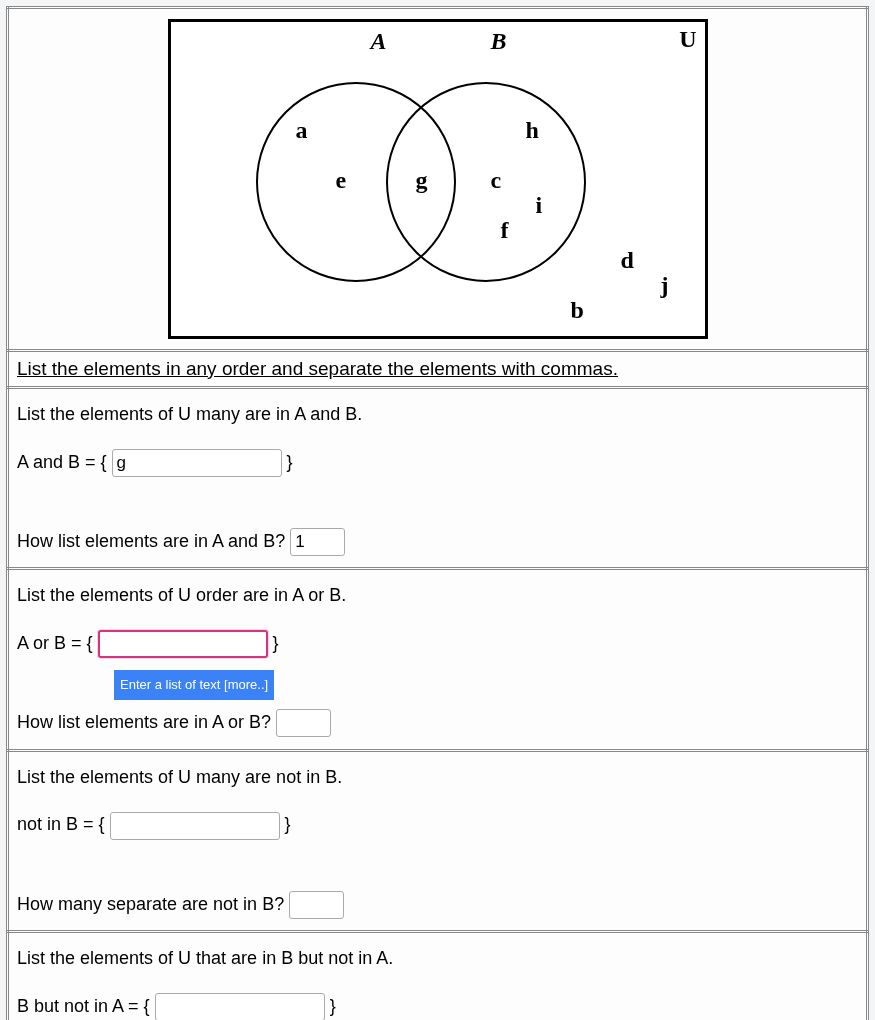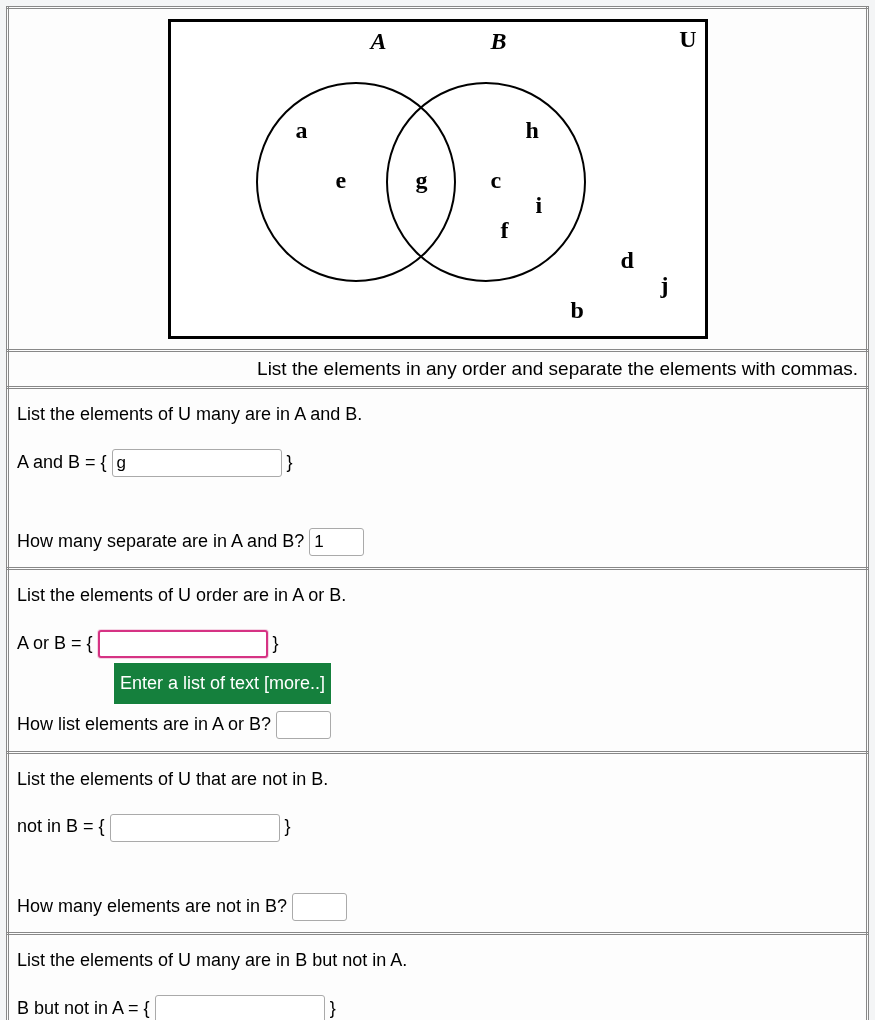--- a/index.html
+++ b/index.html
@@ -43,43 +43,43 @@
   .circle {
     position: absolute;
     width: 200px;
     height: 200px;
     border: 2.5px solid #000;
     border-radius: 50%;
     top: 60px;
   }
   .circleA { left: 85px; }
   .circleB { left: 215px; }
-  .instr-cell { text-align: right; font-size: 19px; }
+  .instr-cell { text-align: left; font-size: 19px; text-decoration: underline; }
   .q-block { line-height: 2.2; }
   .q-block .prompt { margin-bottom: 8px; }
   input[type=text] {
     font-size: 17px;
     padding: 2px 4px;
     border: 1px solid #aaa;
     border-radius: 3px;
     height: 28px;
     vertical-align: middle;
     background: #fff;
   }
   input.wide { width: 170px; }
   input.narrow { width: 55px; }
   .focused {
     border: 2px solid #d63384 !important;
     box-shadow: 0 0 0 1px rgba(214,51,132,.2);
   }
   .tooltip {
     display: inline-block;
-    background: #15803d;
+    background: #3b82f6;
     color: #fff;
-    font-size: 18px;
+    font-size: 13px;
     padding: 1px 6px;
     border: 1px solid #fff;
     margin-top: -2px;
     margin-left: 96px;
   }
   .set-expr { white-space: nowrap; }
 </style>
 </head>
 <body>
 
@@ -120,21 +120,21 @@
 
   <tr>
         <td class="q-block">
     <div class="prompt">List the elements of U many are in A and B.</div>
     <span class="set-expr">
       <span>A and B = {</span>
       <input type="text" class="wide" value="g" style="">
       <span>}</span>
     </span>
     <br><br>
-    <span>How many separate are in A and B?</span>
+    <span>How list elements are in A and B?</span>
     <input type="text" class="narrow" value="1" style="">
   </td>
       </tr>
 
   <tr>
         <td class="q-block">
     <div class="prompt">List the elements of U order are in A or B.</div>
     <span class="set-expr">
       <span>A or B = {</span>
       <input type="text" class="wide focused" value="" style="">
@@ -143,35 +143,35 @@
     <br>
     <span class="tooltip">Enter a list of text [more..]</span>
     <br>
     <span>How list elements are in A or B?</span>
     <input type="text" class="narrow" value="" style="">
   </td>
       </tr>
 
   <tr>
         <td class="q-block">
-    <div class="prompt">List the elements of U that are not in B.</div>
+    <div class="prompt">List the elements of U many are not in B.</div>
     <span class="set-expr">
       <span>not in B = {</span>
       <input type="text" class="wide" value="" style="">
       <span>}</span>
     </span>
     <br><br>
-    <span>How many elements are not in B?</span>
+    <span>How many separate are not in B?</span>
     <input type="text" class="narrow" value="" style="">
   </td>
       </tr>
 
   <tr>
         <td class="q-block">
-    <div class="prompt">List the elements of U many are in B but not in A.</div>
+    <div class="prompt">List the elements of U that are in B but not in A.</div>
     <span class="set-expr">
       <span>B but not in A = {</span>
       <input type="text" class="wide" value="" style="">
       <span>}</span>
     </span>
     <br><br>
     
     
   </td>
       </tr>

